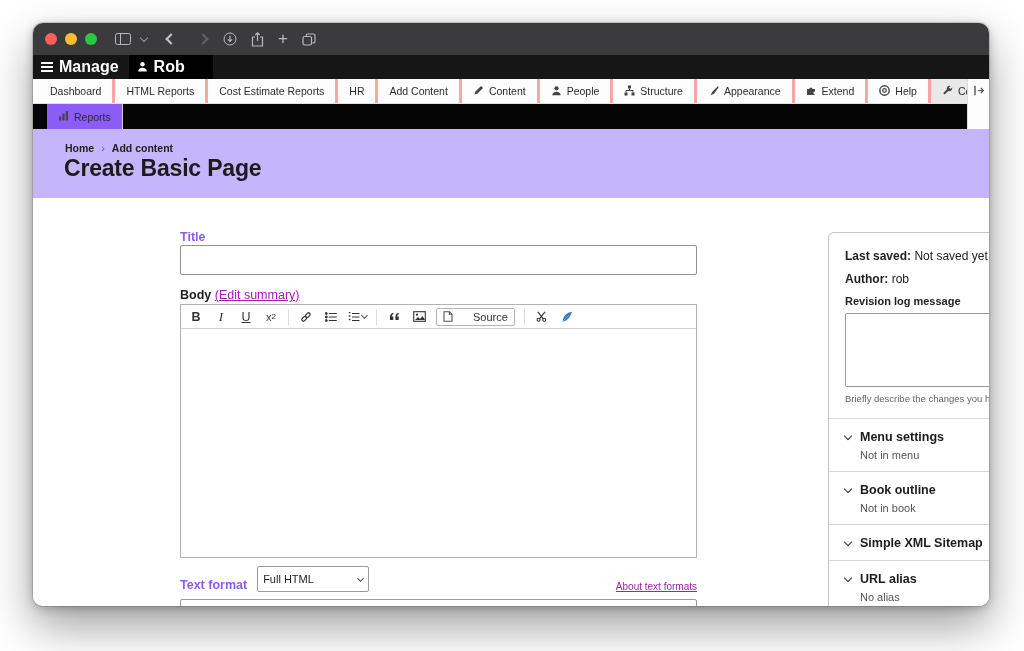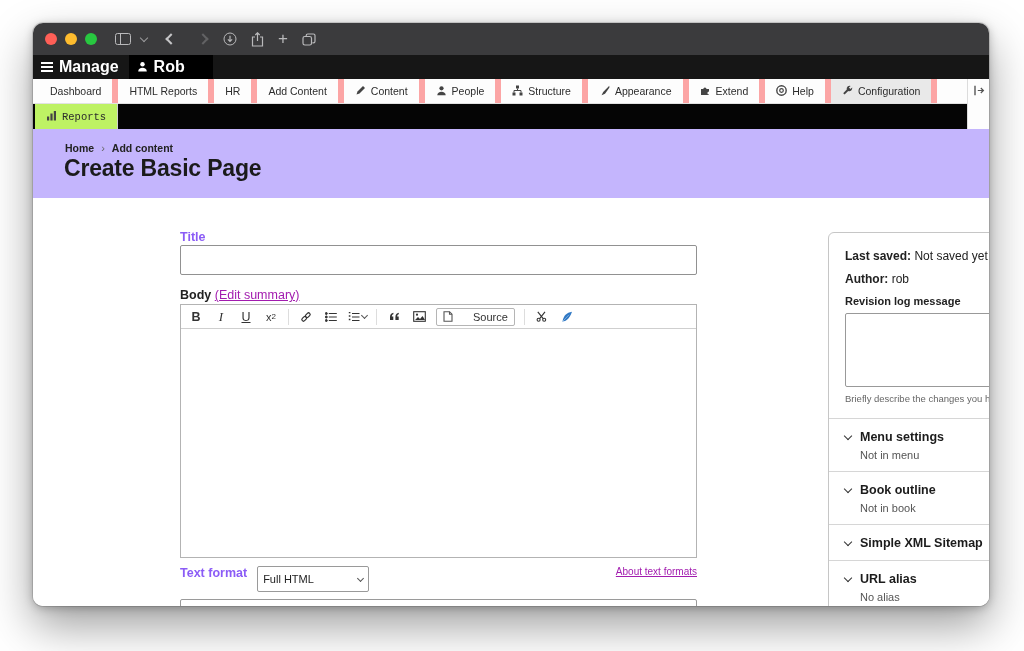--- a/index.html
+++ b/index.html
@@ -34,25 +34,25 @@
   .burger { position:relative; width:12px; height:2px; background:#fff; }
   .burger::before, .burger::after { content:""; position:absolute; left:0; width:12px; height:2px; background:#fff; }
   .burger::before { top:-4px; } .burger::after { top:4px; }
   .adm-label { font-size:16px; font-weight:bold; color:#fff; }
   .user-btn { display:flex; align-items:center; gap:6px; background:#000; width:84px; padding:0 8px; }
 
   
   .toolrows { position:relative; flex:0 0 50px; }
   .toolrow1 { height:25px; background:#fdfdfd; display:flex; align-items:stretch; padding-left:6px; border-bottom:1px solid #e2e2e2; }
   .tab { display:flex; align-items:center; gap:5px; padding:0 11px; font-size:10.5px; color:#2c2c2c;
-    border-right:6px solid #fca5a5; white-space:nowrap; }
+    border-right:3px solid #fca5a5; white-space:nowrap; }
   .tab svg { flex:0 0 auto; }
   .tab.active { background:#e9e9e9; }
   .toolrow2 { height:25px; background:#050505; display:flex; align-items:stretch; }
-  .toolrow2 .tab { background:#bef264; margin-left:2px; border:none; border-right:1px solid #cfcfcf;font-family:Liberation Mono, monospace; }
+  .toolrow2 .tab { background:#8b5cf6; margin-left:14px; border:none; border-right:1px solid #cfcfcf; }
   .tool-rail { position:absolute; right:0; top:0; width:22px; height:50px; background:#fdfdfd; border-left:1px solid #dcdcdc;
     display:flex; justify-content:center; padding-top:6px; }
 
   
   .content { flex:1 1 auto; position:relative; background:#fff; overflow:hidden; }
   .gray-band { position:absolute; left:0; right:0; top:0; height:69px; background:#c4b5fd; }
   .breadcrumb { position:absolute; left:32px; top:13px; font-size:10.5px; font-weight:bold; color:#222;
     display:flex; align-items:center; gap:7px; }
   .crumb-sep { color:#666; font-weight:normal; font-size:11px; }
   .page-title { position:absolute; left:31px; top:26px; font-size:23px; font-weight:bold; color:#1b1b1b; letter-spacing:-0.2px; }
@@ -71,21 +71,21 @@
   .ck-bold { font-weight:bold; }
   .ck-italic { font-family:"Liberation Serif", serif; font-style:italic; font-size:13px; }
   .ck-under { text-decoration:underline; }
   .ck-sup { font-size:11px; } .ck-sup sup { font-size:8px; }
   .ck-sep { width:1px; height:16px; background:#ddd; }
   .ck-source { display:flex; align-items:center; gap:20px; border:1px solid #b5b5b5; border-radius:2px;
     background:#fff; padding:1px 6px; font-size:11px; color:#333; height:18px; }
   .ck-area { height:229px; }
   .list-chev { width:5px; height:5px; border-right:1.2px solid #555; border-bottom:1.2px solid #555; transform:rotate(45deg); margin-left:2px; margin-top:-2px; }
 
-  .format-row { position:absolute; left:147px; top:437px; width:517px; display:flex; align-items:flex-start; }
+  .format-row { position:absolute; left:147px; top:437px; width:517px; display:flex; align-items:flex-end; }
   .format-row .field-label { margin-right:10px; }
   .format-select { display:flex; align-items:center; justify-content:space-between; width:112px; height:17px;
     border:1px solid #9a9a9a; border-radius:2px; background:#fff; font-size:11px; color:#222; padding:12px 5px; }
   .fmt-chev { width:5px; height:5px; border-right:1.3px solid #555; border-bottom:1.3px solid #555; transform:rotate(45deg); margin-top:-2px; }
   .about-link { margin-left:auto; font-size:10px; }
   .sliver-input { position:absolute; left:147px; top:470px; width:517px; height:28px; border:1px solid #9a9a9a; border-radius:2px; background:#fff; }
 
   
   .side-panel { position:absolute; left:795px; top:103px; width:250px; height:520px;
     border:1px solid #c6c6c6; border-radius:6px; background:#fff; padding:16px 16px 0 16px; }
@@ -163,20 +163,23 @@
 
   <div class="toolrows">
     <div class="toolrow1">
       <div class="tab">
           <span>Dashboard</span>
         </div>
       <div class="tab">
           <span>HTML Reports</span>
         </div>
       <div class="tab">
+          <span>Cost Estimate Reports</span>
+        </div>
+      <div class="tab">
           <span>HR</span>
         </div>
       <div class="tab">
           <span>Add Content</span>
         </div>
       <div class="tab">
         <span><svg width="11" height="11" viewBox="0 0 11 11">
               <path d="M1.5 9.5l1-3 5.5-5.5 2 2L4.5 8.5z" fill="#444"></path>
             </svg></span>
         <span>Content</span>

